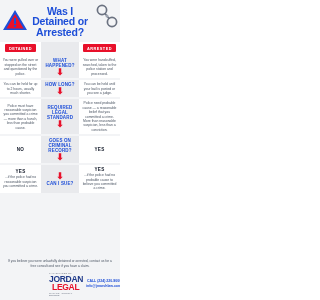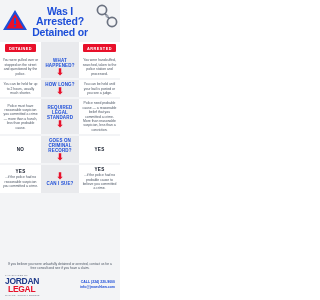--- a/index.html
+++ b/index.html
@@ -145,20 +145,21 @@
     line-height: 4.4px;
     text-align: center;
     color: #4b5563;
     margin-bottom: 4px;
   }
   .footer-row {
     display: flex;
     align-items: center;
     justify-content: space-between;
     gap: 3px;
+    margin-left: 44px;
   }
   .logo { line-height: 1; }
   .logo-kicker {
     font-size: 2.3px;
     letter-spacing: 0.25px;
     color: #6b7280;
     margin-bottom: 0.5px;
   }
   .logo-name {
     font-size: 8.5px;
@@ -196,22 +197,22 @@
       <svg viewBox="0 0 26 24" width="26" height="24">
         <polygon points="13,2 25,22 1,22" fill="#1d4ed8"></polygon>
         <polygon points="13,6 21.5,20.5 4.5,20.5" fill="#e8102a"></polygon>
         <rect x="12" y="10" width="2" height="6" fill="#1d4ed8"></rect>
         <rect x="12" y="17" width="2" height="2" fill="#1d4ed8"></rect>
       </svg>
     </span>
 
     <div class="title">
       <span>Was I</span>
+      <span>Detained or</span>
       <span>Arrested?</span>
-      <span>Detained or</span>
     </div>
 
     <span class="cuff-icon">
       <svg viewBox="0 0 24 26" width="24" height="26">
         <circle cx="7" cy="6" r="4.6" fill="none" stroke="#6b7280" stroke-width="1.7"></circle>
         <circle cx="17" cy="18" r="4.6" fill="none" stroke="#6b7280" stroke-width="1.7"></circle>
         <path d="M10 9.5 L14 14.5" stroke="#6b7280" stroke-width="1.6" fill="none"></path>
         <circle cx="12" cy="12" r="1.5" fill="#9ca3af"></circle>
       </svg>
     </span>

